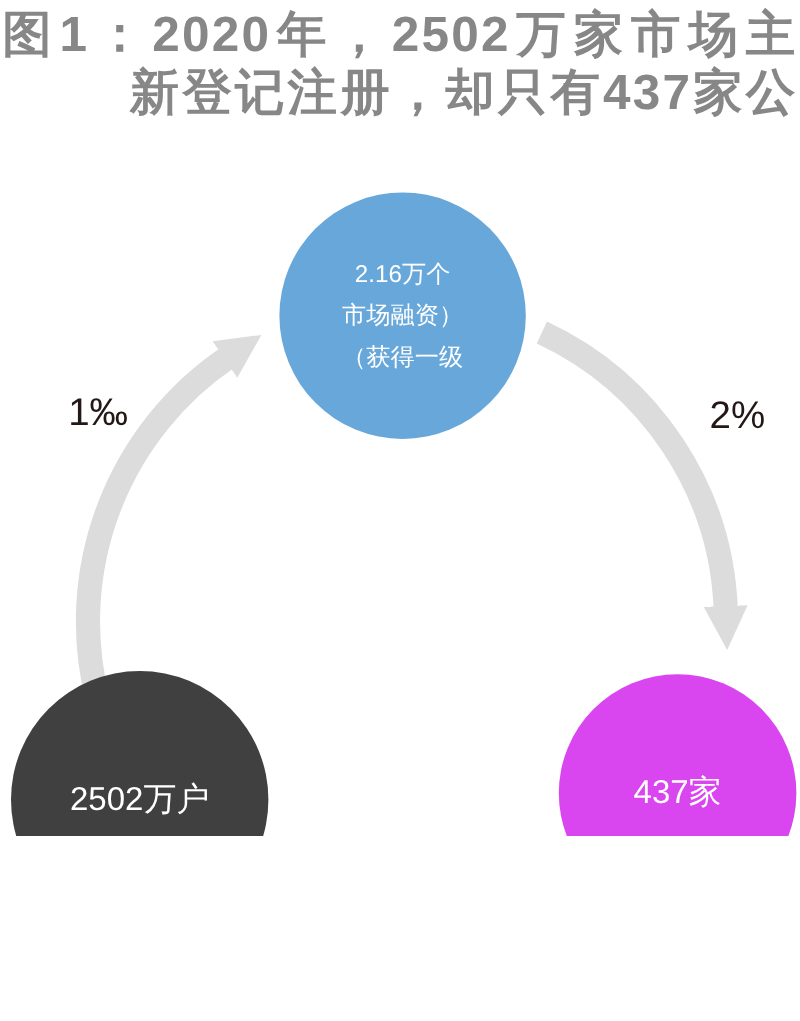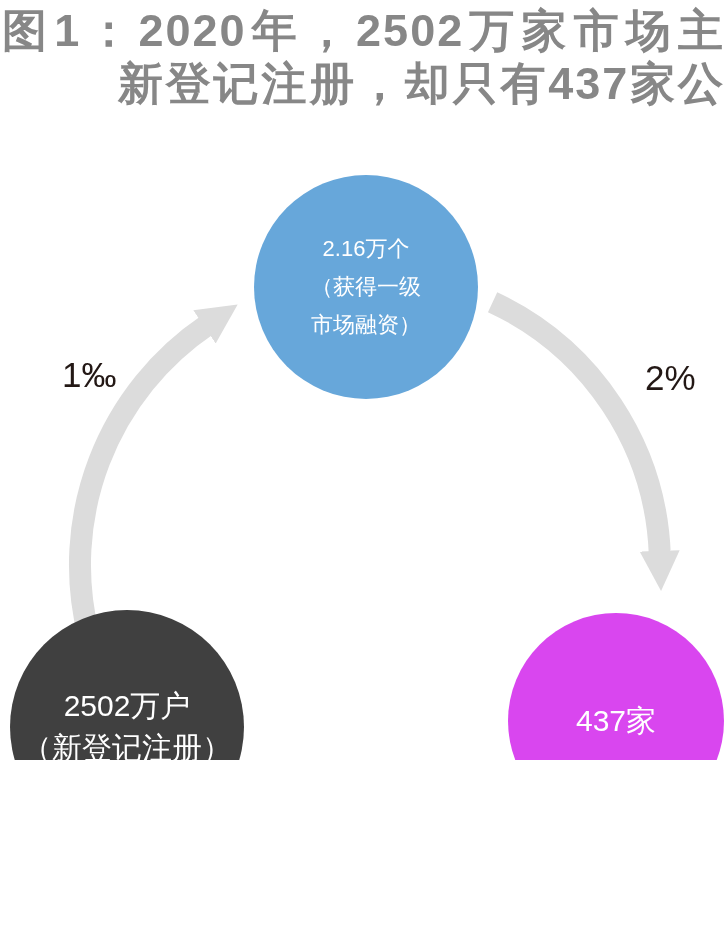--- a/index.html
+++ b/index.html
@@ -108,27 +108,26 @@
     <path d="M 492.6 302.2 A 290 290 0 0 1 659.8 554.9" fill="none" stroke="#dcdcdc" stroke-width="22" marker-end="url(#arrowhead)"></path>
     <path d="M 216.3 810.9 A 290 290 0 0 0 488.0 829.9" fill="none" stroke="#dcdcdc" stroke-width="22" marker-end="url(#arrowhead)"></path>
   </svg>
 
   <div class="edge-label l-left">1‰</div>
   <div class="edge-label l-right">2%</div>
   <div class="edge-label l-bottom">6万分之一</div>
 
   <div class="node node-top">
     <div>2.16万个</div>
+    <div>市场融资）</div>
     <div>（获得一级</div>
-    <div>市场融资）</div>
   </div>
 
   <div class="node node-left">
     <div>2502万户</div>
-    <div>（新登记注册）</div>
   </div>
 
   <div class="node node-right">
     <div>437家</div>
   </div>
 
   <div class="watermark">新财富</div>
 
 </div>
 

